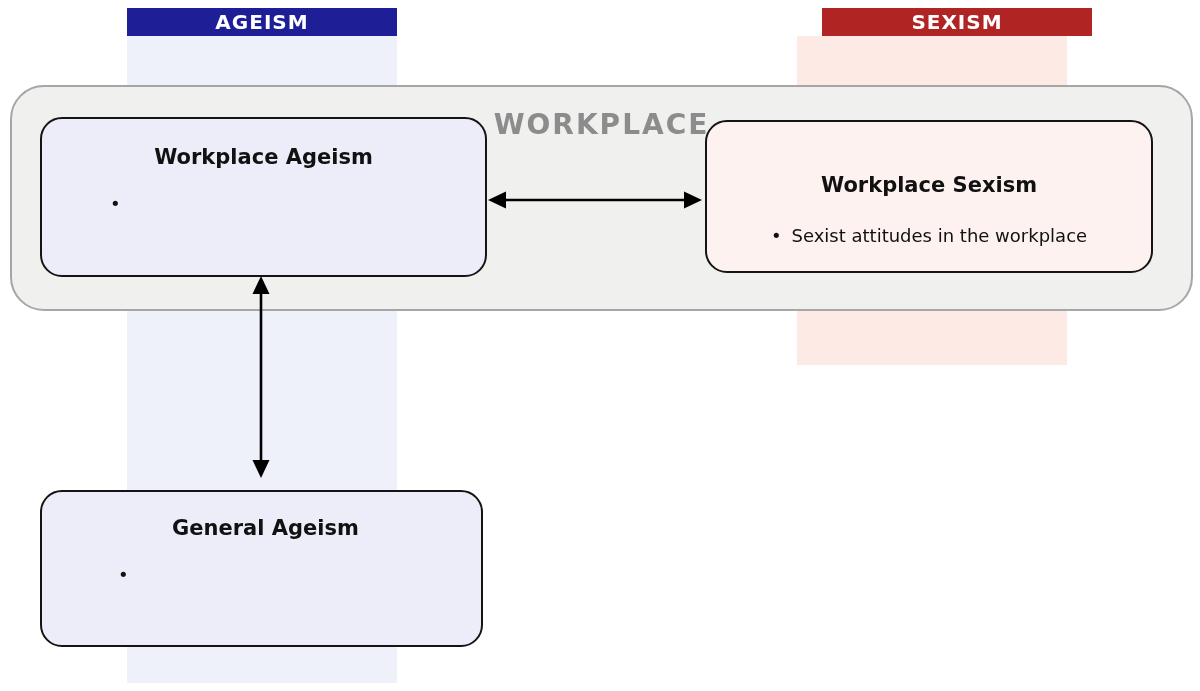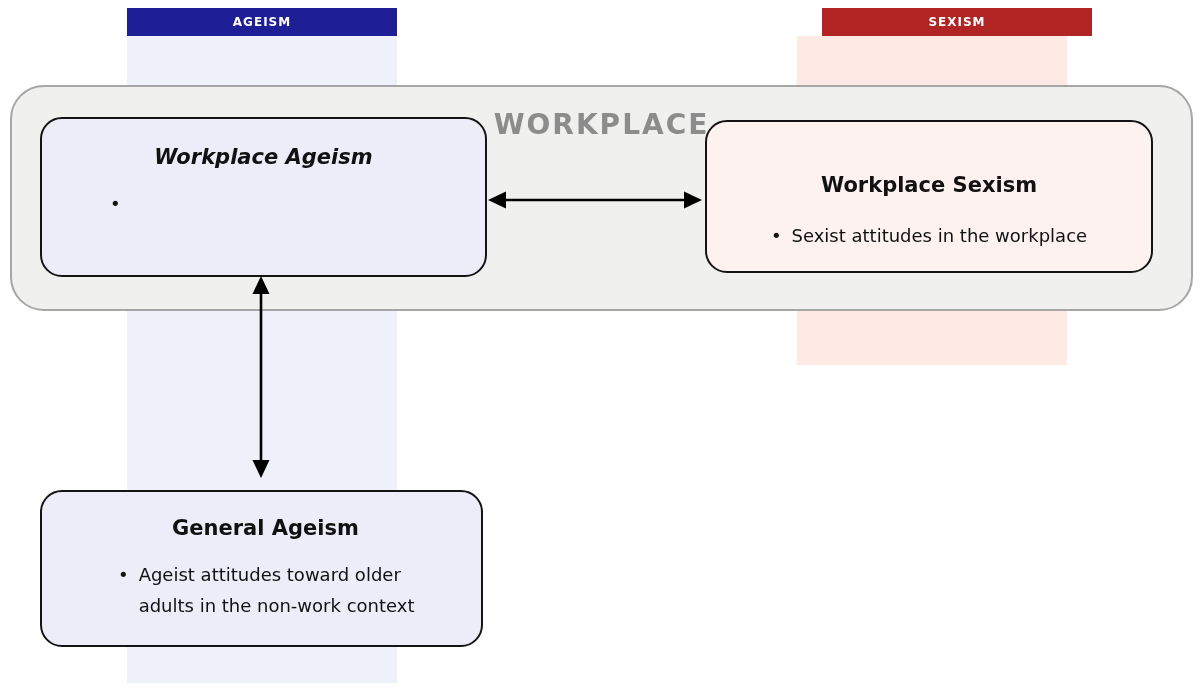--- a/index.html
+++ b/index.html
@@ -41,21 +41,21 @@
     width: 270px;
     height: 28px;
     display: flex;
     align-items: center;
     justify-content: center;
     z-index: 4;
   }
   .banner span {
     color: var(--banner_text);
     font-weight: bold;
-    font-size: 12px;
+    font-size: 20px;
     letter-spacing: 1px;
   }
   .banner-ageism { left: 127px; background: var(--ageism_banner_bg); }
   .banner-sexism { left: 797px; background: var(--sexism_banner_bg); margin-left: 25px; }
 
   
   .workplace-container {
     position: absolute;
     left: 10px;
     top: 85px;
@@ -102,21 +102,20 @@
     flex: 0 0 auto;
     line-height: 1.7;
   }
   .bullet-text.wrap { width: 312px; }
 
   .node-workplace-ageism {
     left: 40px; top: 117px;
     width: 447px; height: 160px;
     background: var(--ageism_box_bg);
     padding: 26px 0 0 0;
-    font-style: italic;
   }
   .node-workplace-ageism .node-bullet { margin: 20px 0 0 68px; }
 
   .node-workplace-sexism {
     left: 705px; top: 120px;
     width: 448px; height: 153px;
     background: var(--sexism_box_bg);
     padding: 51px 0 0 0;
   }
   .node-workplace-sexism .node-bullet { margin: 24px 0 0 32px; justify-content: center; margin-left: 0; }
@@ -172,21 +171,20 @@
     <div class="node-bullet">
       <span class="dot">•</span>
       <span class="bullet-text">Sexist attitudes in the workplace</span>
     </div>
   </div>
 
   <div class="node node-general-ageism">
     <div class="node-title">General Ageism</div>
     <div class="node-bullet">
       <span class="dot">•</span>
-      <span class="bullet-text wrap">Ageist attitudes toward older adults in the non-work context</span>
     </div>
   </div>
 
   <svg class="arrows" viewBox="0 0 1200 691" xmlns="http://www.w3.org/2000/svg">
     <g>
       <line x1="503" y1="200" x2="687" y2="200"></line>
       <polygon points="488,200 506,191.5 506,208.5"></polygon>
       <polygon points="702,200 684,191.5 684,208.5"></polygon>
     </g>
     <g>

